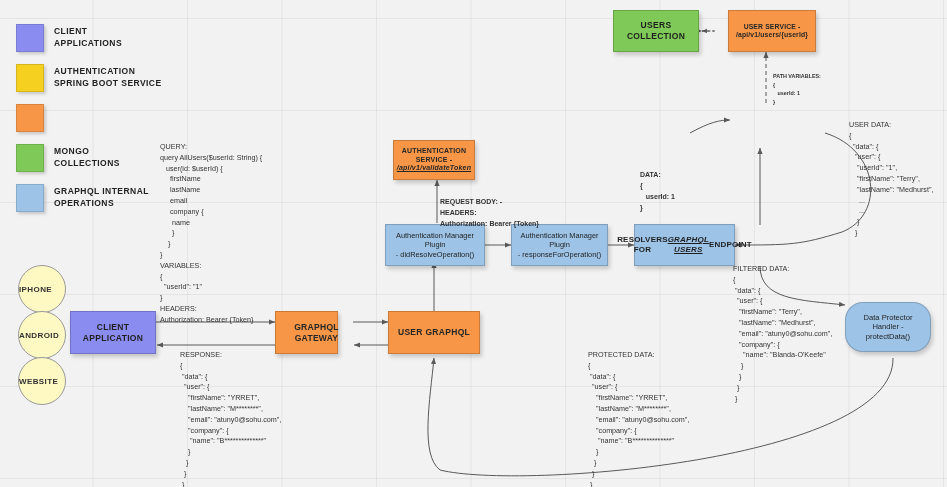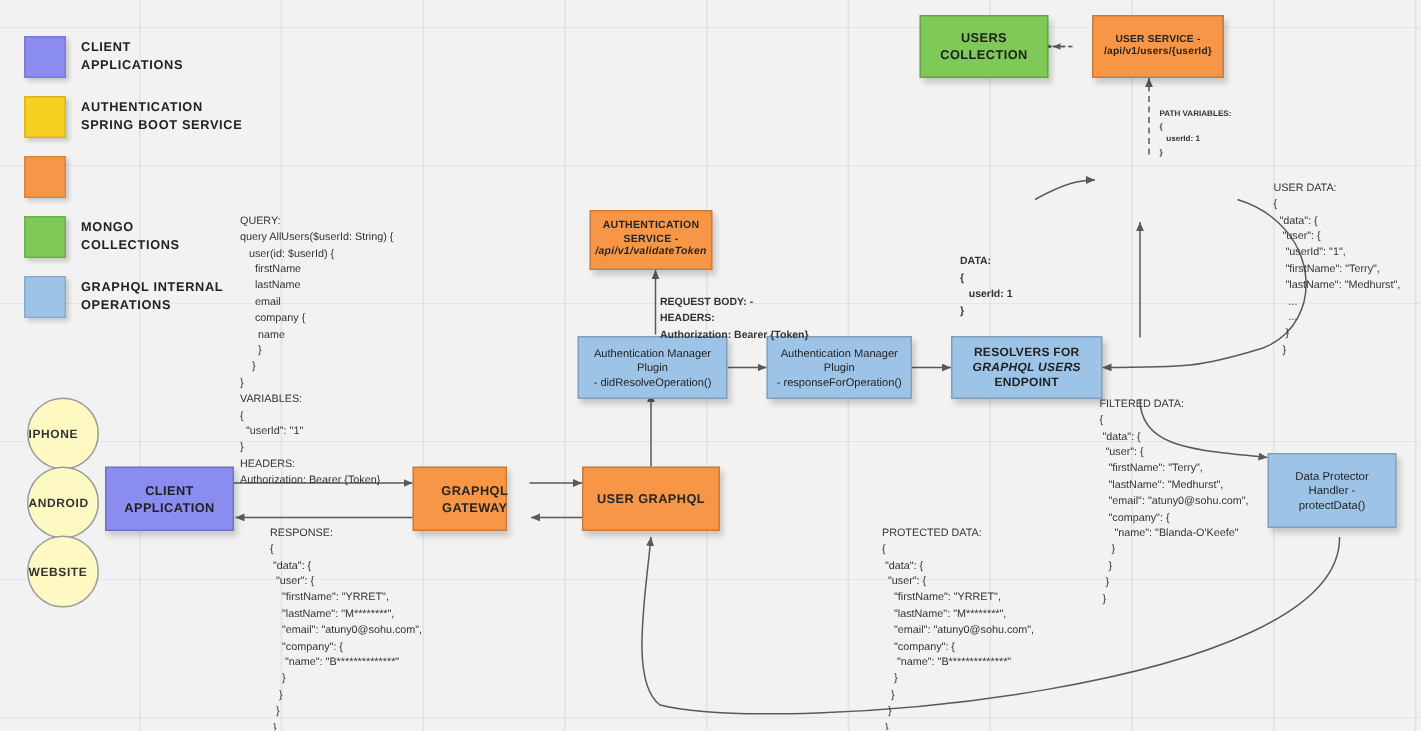--- a/index.html
+++ b/index.html
@@ -36,21 +36,21 @@
   .legend{position:absolute;left:16px;top:24px;}
   .legrow{display:flex;align-items:flex-start;margin-bottom:12px;}
   .swatch{width:26px;height:26px;margin-right:10px;flex:0 0 auto;
           box-shadow:2px 2px 3px rgba(0,0,0,.18);border:1px solid rgba(0,0,0,.12);}
   .legtxt{font-size:8.5px;font-weight:bold;letter-spacing:.45px;color:#222;
           line-height:1.45;padding-top:1px;}
 
   .codeblk{position:absolute;font-size:7.2px;color:#333;line-height:1.5;
            white-space:pre;font-family:"Liberation Sans",sans-serif;}
   .note{position:absolute;font-size:7px;color:#333;line-height:1.55;white-space:pre;font-weight:bold;}
-  .ital{font-style:italic;}
+  .ital{font-style:italic;text-decoration:underline;}
 </style>
 </head>
 <body>
 
 <div id="canvas">
   <div id="grid"></div>
 
   <svg id="wires">
     <defs>
       <marker id="ah" markerWidth="7" markerHeight="7" refX="6" refY="2.6" orient="auto">
@@ -150,37 +150,37 @@
   </div>
 
   <div class="node lblue" style="left:385px;top:224px;width:100px;height:42px;font-size:7.4px;font-weight:normal;letter-spacing:0;">
     <span>Authentication Manager<br>Plugin<br>- didResolveOperation()</span>
   </div>
 
   <div class="node lblue" style="left:511px;top:224px;width:97px;height:42px;font-size:7.4px;font-weight:normal;letter-spacing:0;">
     <span>Authentication Manager<br>Plugin<br>- responseForOperation()</span>
   </div>
 
-  <div class="node lblue" style="left:634px;top:224px;width:101px;height:42px;font-size:8px;letter-spacing:.2px;flex-direction:column;">
+  <div class="node lblue" style="left:634px;top:224px;width:101px;height:42px;font-size:8px;letter-spacing:.2px;flex-direction:row;">
     <span>RESOLVERS FOR</span>
     <span class="ital">GRAPHQL USERS</span>
     <span>ENDPOINT</span>
   </div>
 
 
   <div class="node green" style="left:613px;top:10px;width:86px;height:42px;font-size:8.5px;letter-spacing:.3px;">
     <span>USERS<br>COLLECTION</span>
   </div>
 
   <div class="node orange" style="left:728px;top:10px;width:88px;height:42px;font-size:6.8px;letter-spacing:.15px;flex-direction:column;">
     <span>USER SERVICE -</span>
     <span>/api/v1/users/{userId}</span>
   </div>
 
-  <div class="node lblue" style="left:845px;top:302px;width:86px;height:50px;font-size:7.6px;font-weight:normal;">
+  <div class="node lblue" style="left:845px;top:302px;width:86px;height:50px;font-size:7.6px;font-weight:normal;border-radius:18px;">
     <span>Data Protector<br>Handler -<br>protectData()</span>
   </div>
 
   <div class="codeblk" style="left:160px;top:142px;">QUERY:
 query AllUsers($userId: String) {
    user(id: $userId) {
      firstName
      lastName
      email
      company {

